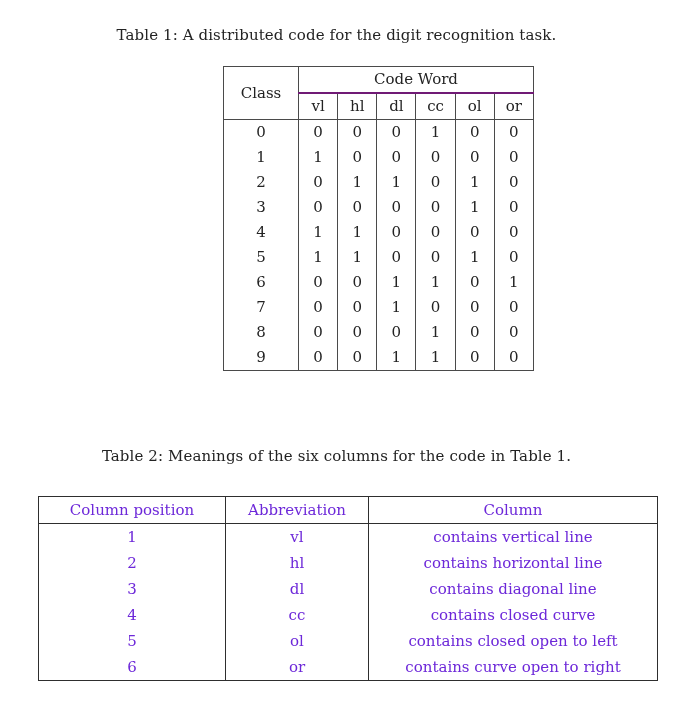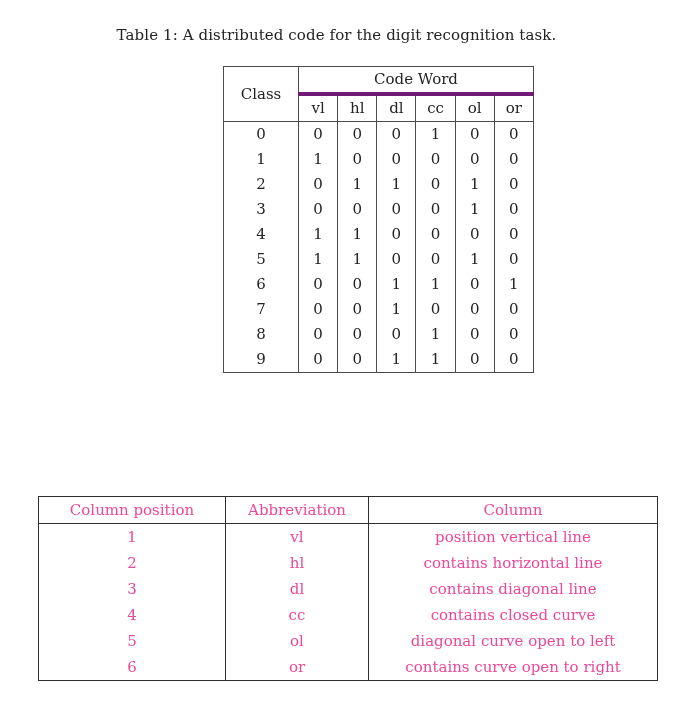--- a/index.html
+++ b/index.html
@@ -79,21 +79,21 @@
   #table1 tr.hdr-bot th {
     border-bottom: 1px solid #4a4a4a;
   }
   #table1 th.class-cell {
     border-top: 1px solid #4a4a4a;
     border-bottom: 1px solid #4a4a4a;
     width: 74px;
   }
   #table1 th.codeword-cell {
     border-top: 1px solid #4a4a4a;
-    border-bottom: 4px solid #701a75;
+    border-bottom: 2px solid #701a75;
   }
   #table1 tbody tr:last-child td {
     border-bottom: 1px solid #4a4a4a;
   }
   #table1 td.cls {
     width: 74px;
   }
   #table1 .bitcol {
     width: 39px;
   }
@@ -111,21 +111,21 @@
   #table2 th, #table2 td {
     border-left: 1px solid #2e2e2e;
     border-right: 1px solid #2e2e2e;
     text-align: center;
     font-weight: normal;
     padding: 0 4px;
     height: 26px;
     line-height: 26px;
     vertical-align: middle;
     font-size: 15px;
-    color: #ec4899;
+    color: #6d28d9;
     white-space: nowrap;
   }
   #table2 thead th {
     border-top: 1px solid #2e2e2e;
     border-bottom: 1px solid #2e2e2e;
   }
   #table2 tbody tr:last-child td {
     border-bottom: 1px solid #2e2e2e;
   }
   #table2 .col-pos   { width: 178px; }
@@ -243,55 +243,56 @@
           <td class="bitcol">0</td>
           <td class="bitcol">1</td>
           <td class="bitcol">1</td>
           <td class="bitcol">0</td>
           <td class="bitcol">0</td>
         </tr>
       </tbody>
     </table>
   </div>
 
+  <div class="caption" id="caption-2">Table 2: Meanings of the six columns for the code in Table 1.</div>
 
   <div id="table2-wrap">
     <table class="rule-table" id="table2">
       <thead>
         <tr>
           <th class="col-pos">Column position</th>
           <th class="col-abbr">Abbreviation</th>
           <th class="col-mean">Column</th>
         </tr>
       </thead>
       <tbody>
         <tr>
           <td class="col-pos">1</td>
           <td class="col-abbr">vl</td>
-          <td class="col-mean">position vertical line</td>
+          <td class="col-mean">contains vertical line</td>
         </tr>
         <tr>
           <td class="col-pos">2</td>
           <td class="col-abbr">hl</td>
           <td class="col-mean">contains horizontal line</td>
         </tr>
         <tr>
           <td class="col-pos">3</td>
           <td class="col-abbr">dl</td>
           <td class="col-mean">contains diagonal line</td>
         </tr>
         <tr>
           <td class="col-pos">4</td>
           <td class="col-abbr">cc</td>
           <td class="col-mean">contains closed curve</td>
         </tr>
         <tr>
           <td class="col-pos">5</td>
           <td class="col-abbr">ol</td>
-          <td class="col-mean">diagonal curve open to left</td>
+          <td class="col-mean">contains closed open to left</td>
         </tr>
         <tr>
           <td class="col-pos">6</td>
           <td class="col-abbr">or</td>
           <td class="col-mean">contains curve open to right</td>
         </tr>
       </tbody>
     </table>
   </div>
 

